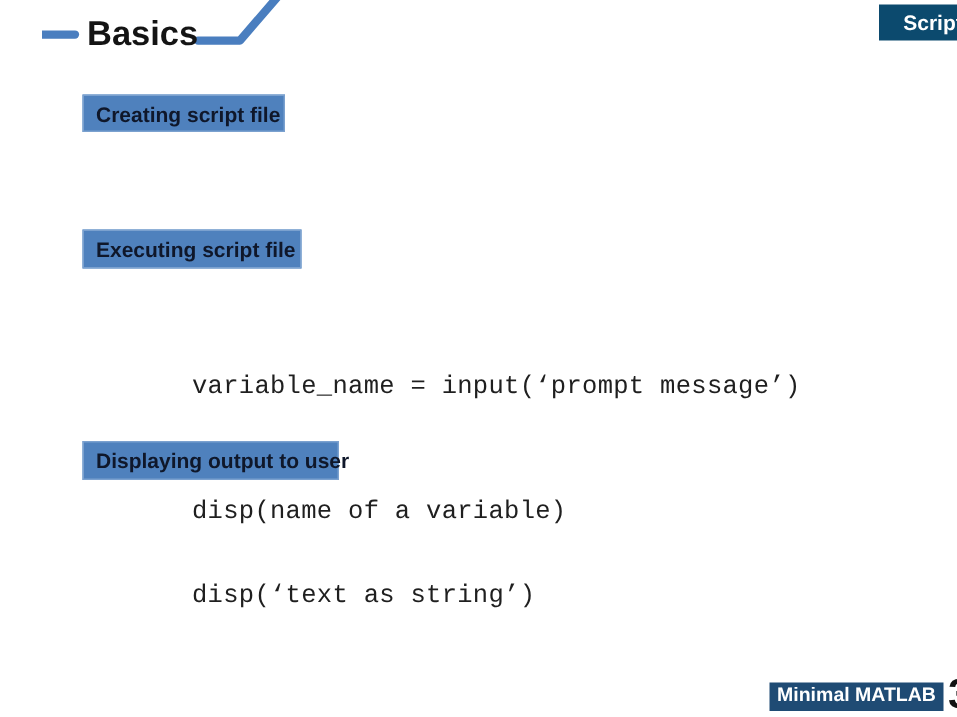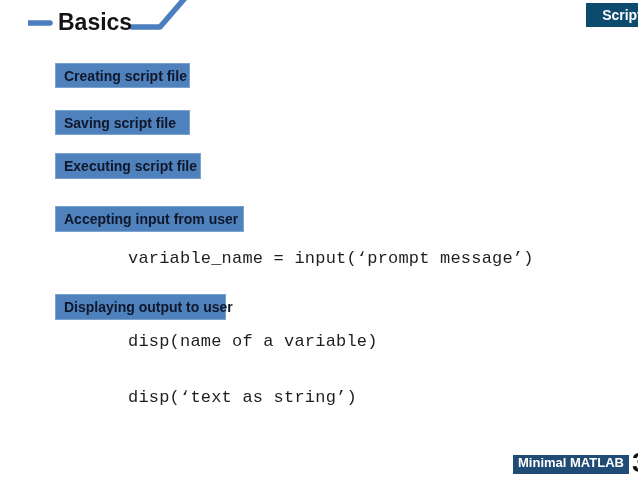--- a/index.html
+++ b/index.html
@@ -124,28 +124,22 @@
 
   <div class="title">Basics</div>
 
   <div class="corner-tag">
     <span>Script</span>
   </div>
 
   <div class="topic-box box-1">
     <span>Creating script file</span>
   </div>
-  <div class="topic-box box-2">
-    <span>Saving script file</span>
-  </div>
   <div class="topic-box box-3">
     <span>Executing script file</span>
-  </div>
-  <div class="topic-box box-4">
-    <span>Accepting input from user</span>
   </div>
   <div class="topic-box box-5">
     <span>Displaying output to user</span>
   </div>
 
   <div class="code-line code-1">variable_name = input(‘prompt message’)</div>
   <div class="code-line code-2">disp(name of a variable)</div>
   <div class="code-line code-3">disp(‘text as string’)</div>
 
   <div class="footer-box">

